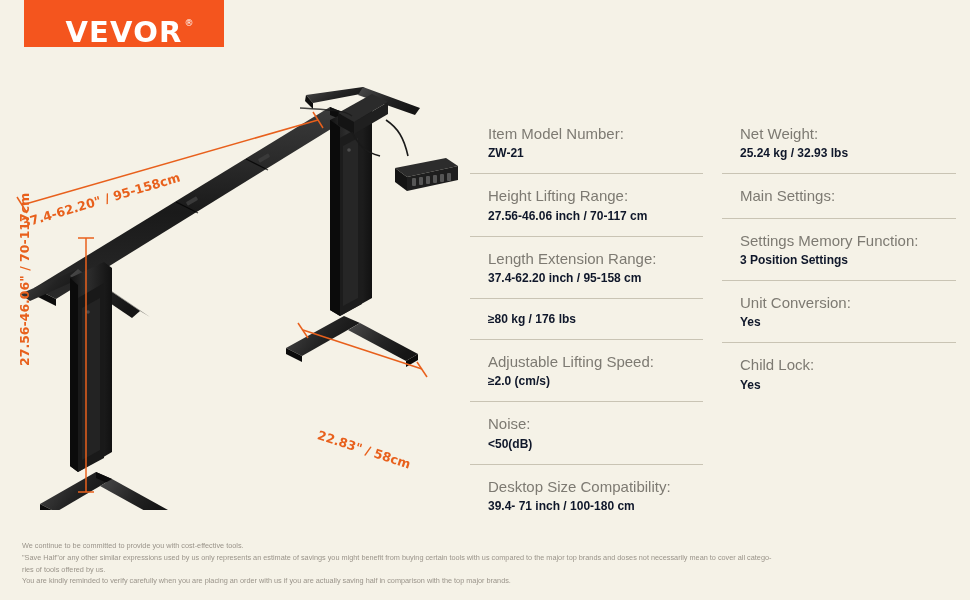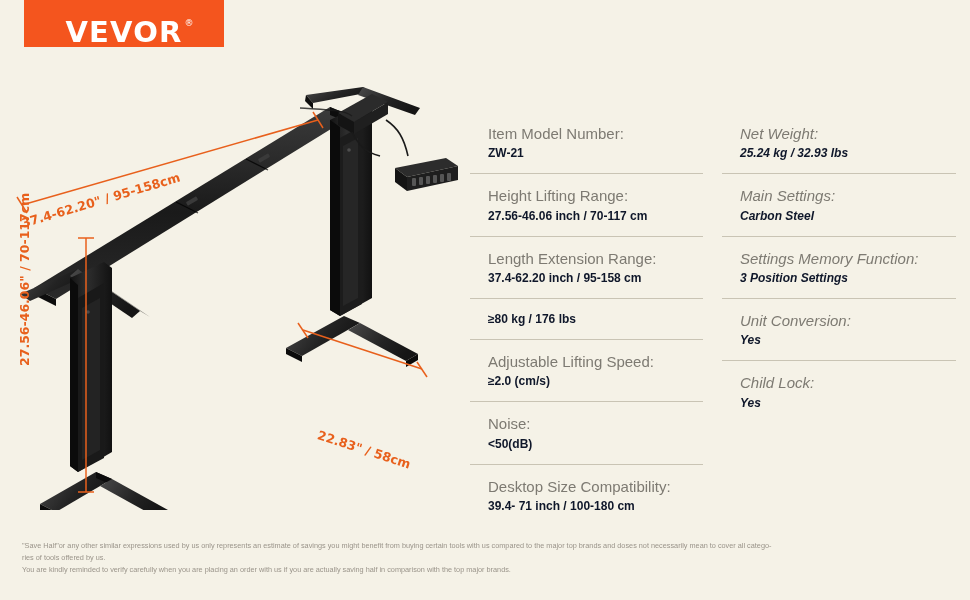--- a/index.html
+++ b/index.html
@@ -52,21 +52,21 @@
     transform:rotate(18deg);transform-origin:left center;
   }
 
   
   #spec-table{
     position:absolute;left:470px;top:112px;width:487px;
     display:flex;
   }
   .spec-col{width:243px;box-sizing:border-box;}
   .spec-col.left{padding-right:10px;}
-  .spec-col.right{padding-left:9px;font-style:italic;}
+  .spec-col.right{padding-left:9px;}
 
   .spec-row{position:relative;}
   .spec-row .rule{
     height:1px;background:#C9C4B4;width:100%;
   }
   .spec-body{padding:11px 0 11px 18px;}
   .spec-key{
     color:#7D7A72;font-size:15px;line-height:1.42;
     font-family:"Liberation Sans",sans-serif;
   }
@@ -272,23 +272,20 @@
           <div class="spec-key">Net Weight:</div>
           <div class="spec-val">
             <span class="vline">25.24 kg / 32.93 lbs</span>
           </div>
         </div>
       </div>
       <div class="spec-row">
         <div class="rule"></div>
         <div class="spec-body">
           <div class="spec-key">Main Settings:</div>
-          <div class="spec-val">
-            <span class="vline">Carbon Steel</span>
-          </div>
         </div>
       </div>
       <div class="spec-row">
         <div class="rule"></div>
         <div class="spec-body">
           <div class="spec-key">Settings Memory Function:</div>
           <div class="spec-val">
             <span class="vline">3 Position Settings</span>
           </div>
         </div>
@@ -309,16 +306,17 @@
           <div class="spec-val">
             <span class="vline">Yes</span>
           </div>
         </div>
       </div>
       <div class="rule"></div>
     </div>
 </div>
 
 <div id="footer-note">
+    <div>We continue to be committed to provide you with cost-effective tools.</div>
     <div>"Save Half"or any other similar expressions used by us only represents an estimate of savings you might benefit from buying certain tools with us compared to the major top brands and doses not necessarily mean to cover all catego-</div>
     <div>ries of tools offered by us.</div>
     <div>You are kindly reminded to verify carefully when you are placing an order with us if you are actually saving half in comparison with the top major brands.</div>
   </div>
 
 </body></html>

